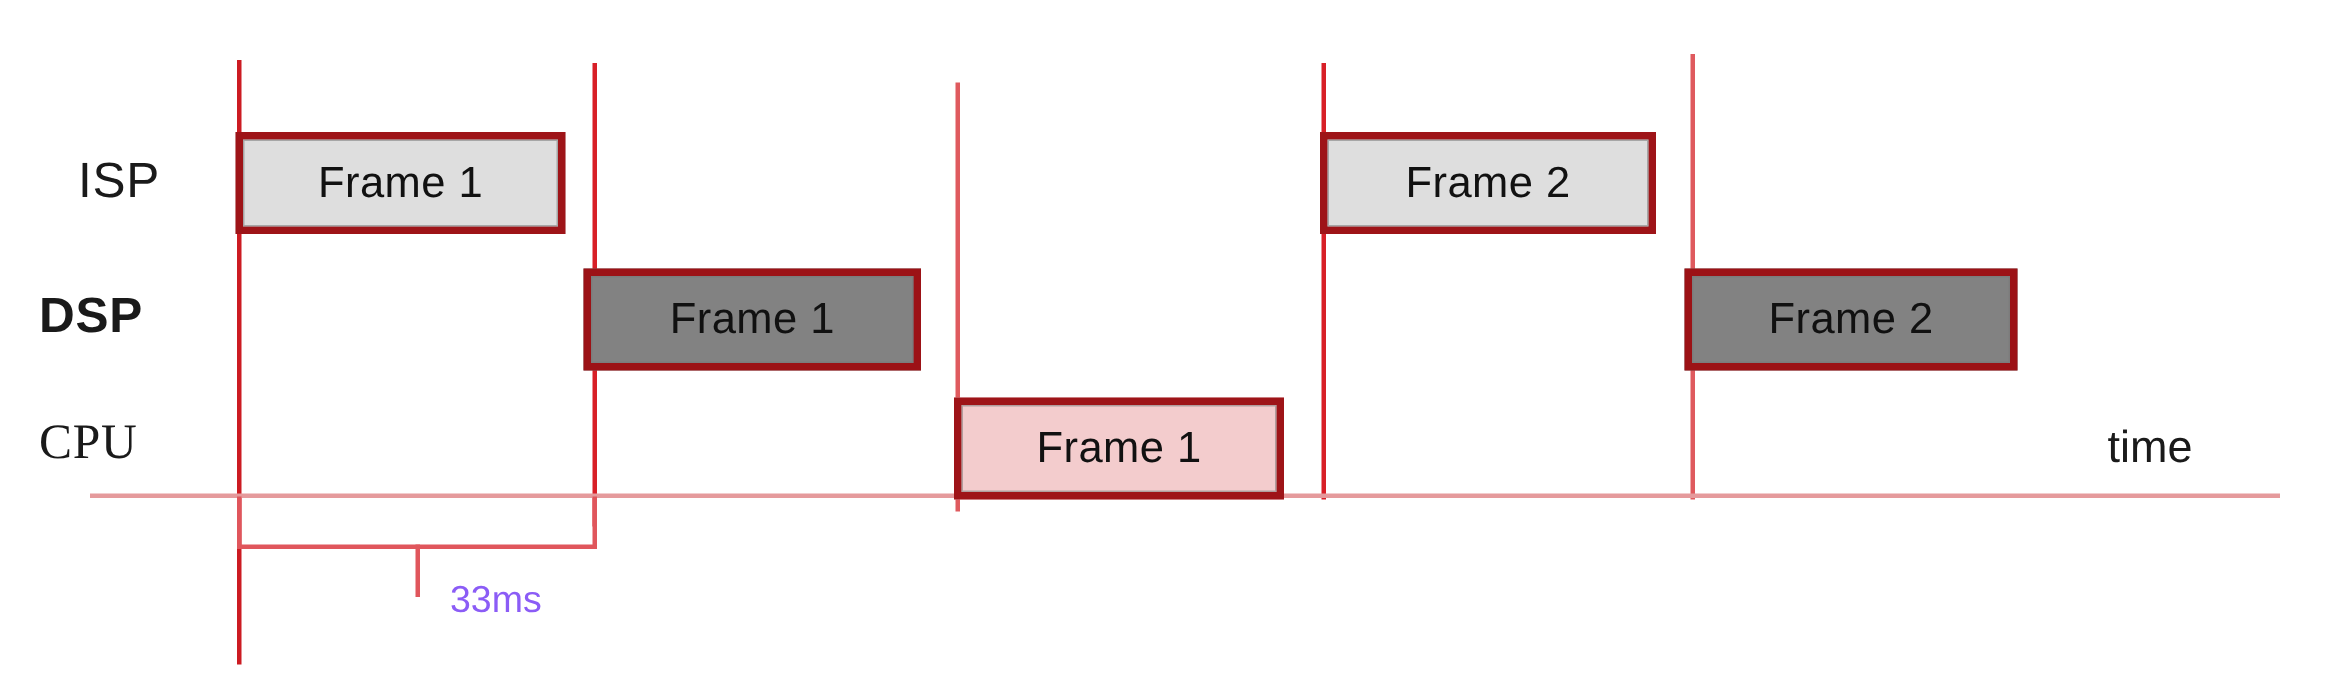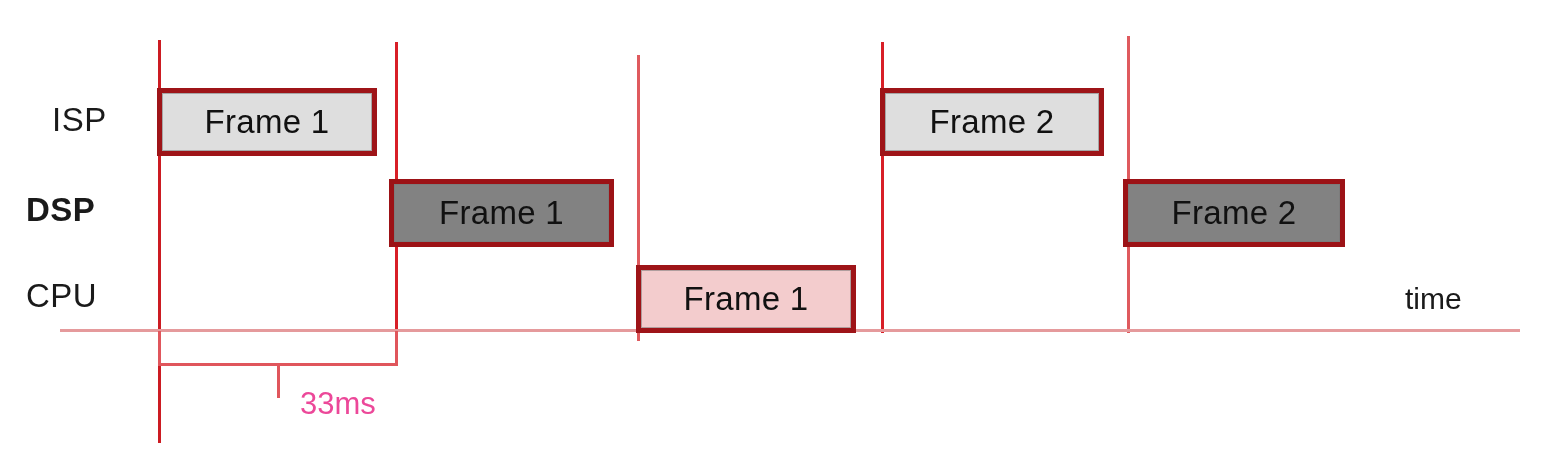--- a/index.html
+++ b/index.html
@@ -52,21 +52,21 @@
   }
 
   
   .frame-box {
     position: absolute;
     box-sizing: border-box;
     border: 5px solid #9e1418;
     display: flex;
     align-items: center;
     justify-content: center;
-    font-size: 33px;
+    font-size: 29px;
     color: #111111;
     white-space: nowrap;
     letter-spacing: 0.3px;
   }
   .frame-box.isp  { background: #dedede; border-color: #9e1418; }
   .frame-box.dsp  { background: #828282; border-color: #9c1216; }
   .frame-box.cpu  { background: #f3cccd; border-color: #9e1418; }
   .frame-box .inner-edge {
     position: absolute;
     inset: 0;
@@ -79,34 +79,34 @@
     position: absolute;
   }
   .brace-seg {
     position: absolute;
     background: #e0565c;
   }
   .brace-h { height: 3px; }
   .brace-v { width: 3px; }
   .brace-text {
     position: absolute;
-    font-size: 31px;
-    color: #ec4899;
+    font-size: 25px;
+    color: #8b5cf6;
     white-space: nowrap;
     line-height: 1;
   }
 </style>
 </head>
 <body>
 
 <div id="diagram">
 
   <div class="row-label" style="left:42px; top:103px;margin-left:10px;">ISP</div>
   <div class="row-label" style="left:26px; top:193px;font-weight:bold;">DSP</div>
-  <div class="row-label" style="left:26px; top:279px;">CPU</div>
+  <div class="row-label" style="left:26px; top:279px;font-family:Liberation Serif, serif;">CPU</div>
 
   <div class="vline strong" style="left:158px; top:40px;  height:403px;"></div>
   <div class="vline" style="left:395px; top:42px;  height:309px;"></div>
   <div class="vline light" style="left:637px; top:55px;  height:286px;"></div>
   <div class="vline" style="left:881px; top:42px;  height:291px;"></div>
   <div class="vline light" style="left:1127px; top:36px; height:297px;"></div>
 
   <div class="time-axis" style="left:60px; top:329px; width:1460px;"></div>
   <div class="time-label" style="left:1405px; top:284px;">time</div>
 

